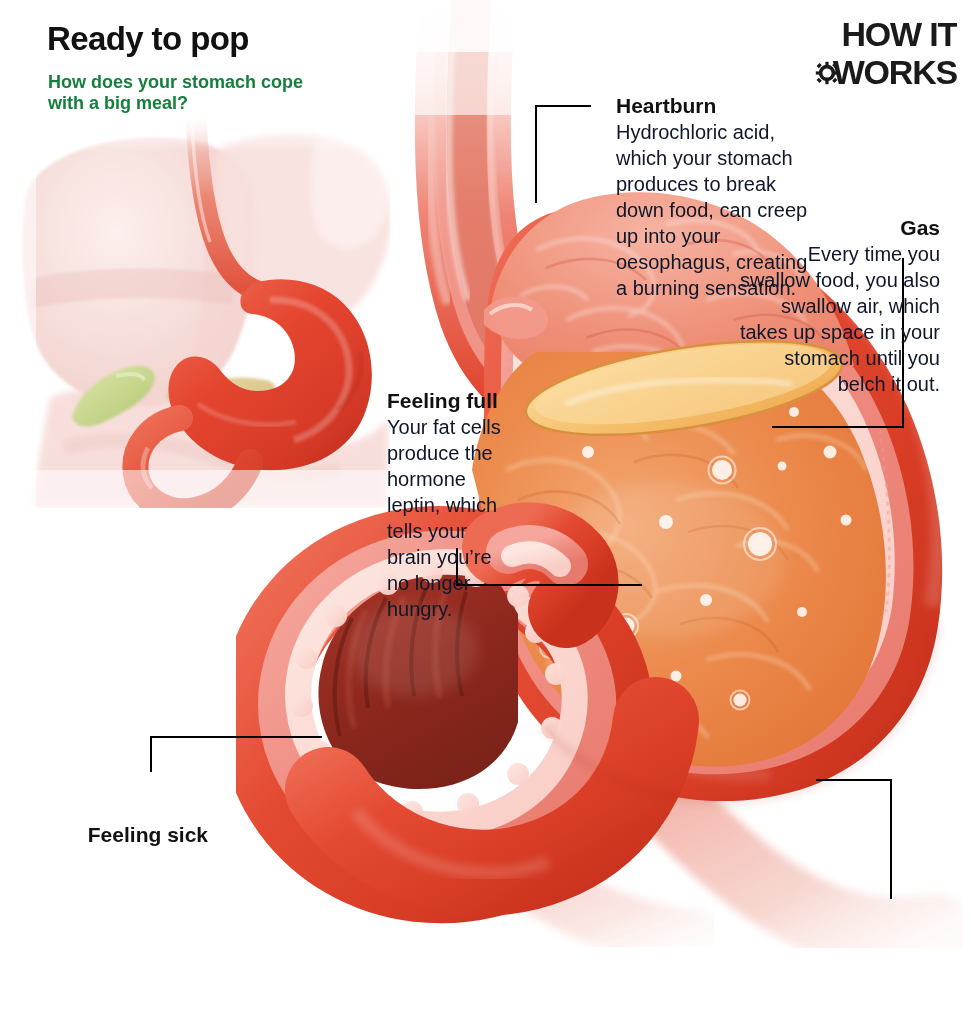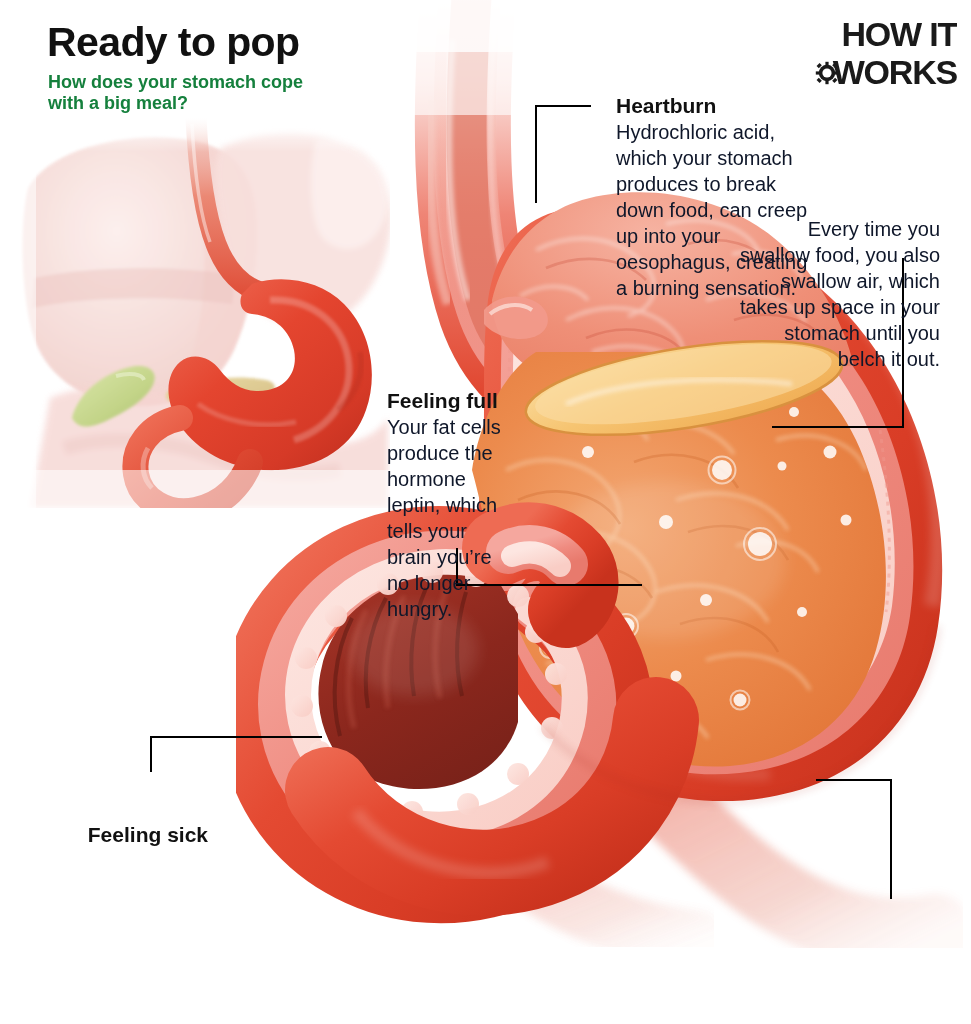--- a/index.html
+++ b/index.html
@@ -8,21 +8,21 @@
     width:971px;height:1024px;position:relative;overflow:hidden;
     font-family:"Liberation Sans","DejaVu Sans",sans-serif;
     color:#1a1a1a;
     -webkit-font-smoothing:antialiased;
   }
   .canvas{position:absolute;inset:0;}
 
   
   #page-title{
     position:absolute;left:47px;top:22px;
-    font-size:41px;font-weight:bold;letter-spacing:-0.6px;color:#111;
+    font-size:33px;font-weight:bold;letter-spacing:-0.6px;color:#111;
     line-height:1;white-space:nowrap;
   }
   #page-subtitle{
     position:absolute;left:48px;top:72px;width:260px;
     font-size:18px;font-weight:bold;line-height:1.18;color:#15803d;
   }
 
   
   #logo{
     position:absolute;right:14px;top:14px;width:176px;height:78px;
@@ -514,20 +514,21 @@
 
   <div class="leader lh" id="leader-swollen-h"></div>
   <div class="leader lv" id="leader-swollen-v"></div>
 
   <div class="callout align-left" id="callout-heartburn">
     <h3>Heartburn</h3>
     <p>Hydrochloric acid, which your stomach produces to break down food, can creep up into your oesophagus, creating a burning sensation.</p>
   </div>
 
   <div class="callout align-right" id="callout-gas">
+    <h3>Gas</h3>
     <p>Every time you swallow food, you also swallow air, which takes up space in your stomach until you belch it out.</p>
   </div>
 
   <div class="callout align-left" id="callout-feeling-full">
     <h3>Feeling full</h3>
     <p>Your fat cells produce the hormone leptin, which tells your brain you’re no longer hungry.</p>
   </div>
 
   <div class="callout align-right" id="callout-feeling-sick">
     <h3>Feeling sick</h3>

